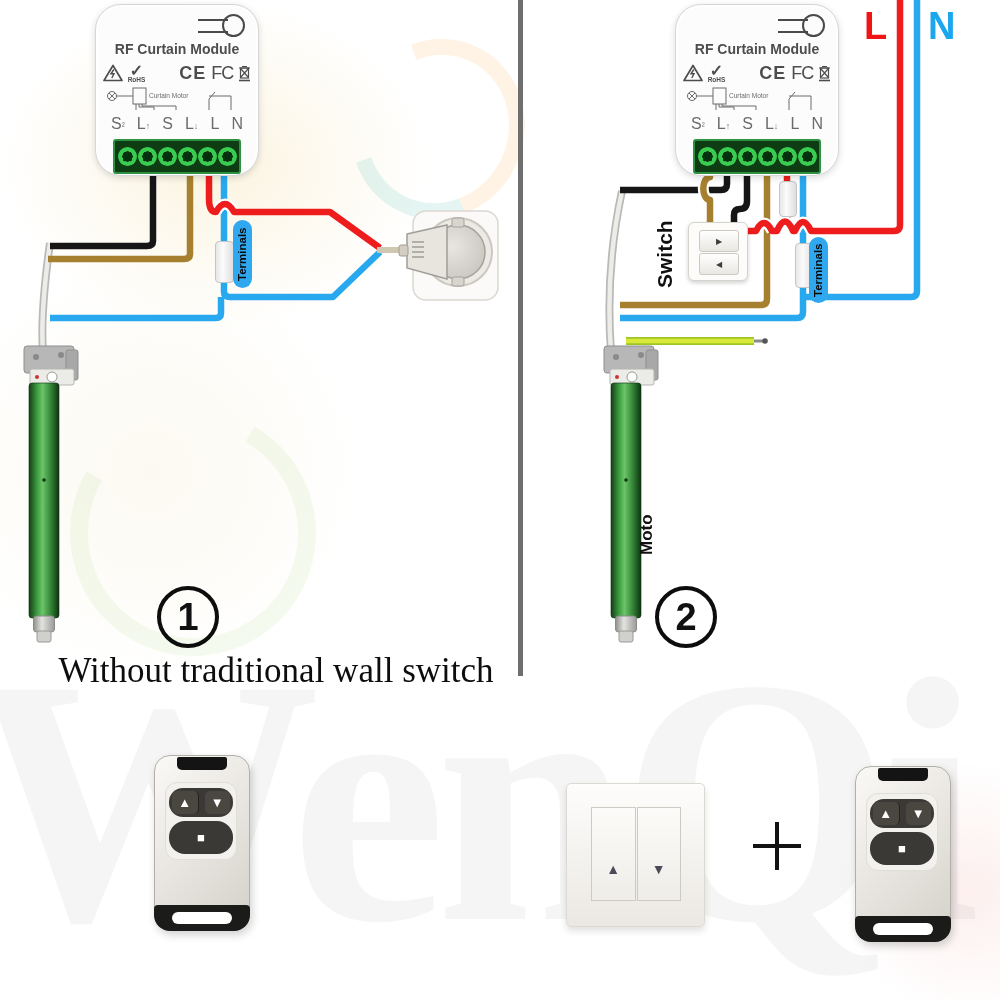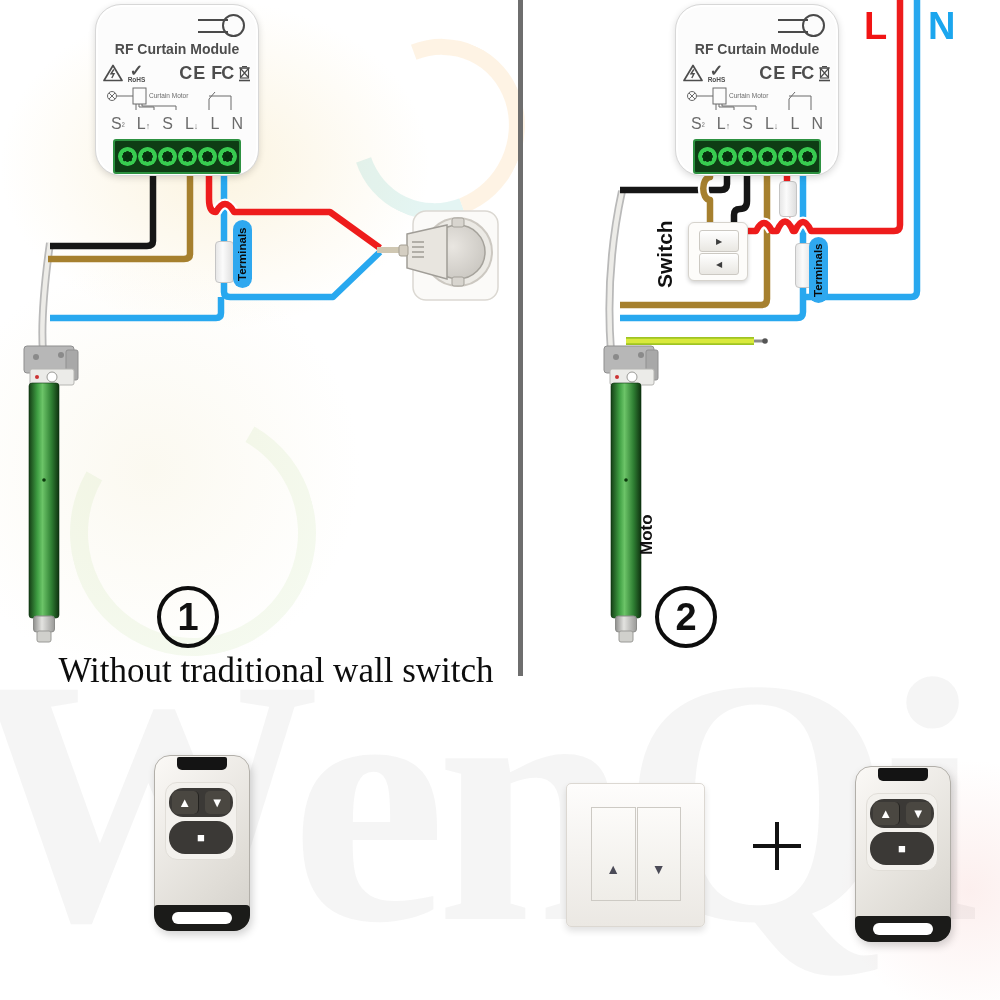--- a/index.html
+++ b/index.html
@@ -26,21 +26,21 @@
           border-radius:26px;box-shadow:0 2px 7px rgba(0,0,0,.14), inset 0 0 0 2px #fff;z-index:5;}
   .key-icon{position:absolute;top:9px;right:13px;width:54px;height:24px;}
   .key-lines{position:absolute;right:17px;top:5px;width:30px;height:10px;border-top:2.5px solid #4a4a4a;border-bottom:2.5px solid #4a4a4a;}
   .key-ring{position:absolute;right:0;top:0;width:19px;height:19px;border:2.5px solid #4a4a4a;border-radius:50%;}
   .module-title{position:absolute;top:36px;left:0;width:100%;text-align:center;font-size:14px;font-weight:700;color:#4d4d4d;}
   .cert-row{position:absolute;top:55px;left:0;width:100%;height:26px;display:flex;justify-content:center;align-items:center;gap:5px;color:#4d4d4d;}
   .rohs{display:inline-flex;flex-direction:column;align-items:center;line-height:1;}
   .rohs .chk{font-size:16px;font-weight:700;}
   .rohs .lbl{font-size:6.5px;font-weight:700;margin-top:-2px;}
   .ce{font-size:18px;font-weight:600;letter-spacing:1px;margin-left:29px;}
-  .fcc{font-size:18px;font-weight:700;letter-spacing:-1px;}
+  .fcc{font-size:18px;font-weight:400;letter-spacing:-1px;}
   .term-labels{position:absolute;top:111px;left:15px;width:132px;display:flex;justify-content:space-between;
                font-size:16px;color:#6b6b6b;font-weight:500;line-height:1;}
   .term-labels .mark{font-size:9px;color:#777;}
   .term-block{position:absolute;top:134px;left:17px;width:128px;height:35px;background:#0e3d14;border:2px solid #2c9140;
               border-radius:3px;display:flex;align-items:center;justify-content:space-around;box-sizing:border-box;padding:0 2px;}
   .screw{position:relative;width:19px;height:19px;border-radius:50%;
          background:radial-gradient(circle at 50% 50%,#0a3310 0 37%,#38cc50 40% 70%,#0f5c20 73%);}
   .screw::before,.screw::after{content:"";position:absolute;left:4px;top:8.5px;width:11px;height:2px;background:#06300d;}
   .screw::before{transform:rotate(45deg);} .screw::after{transform:rotate(-45deg);}
 

